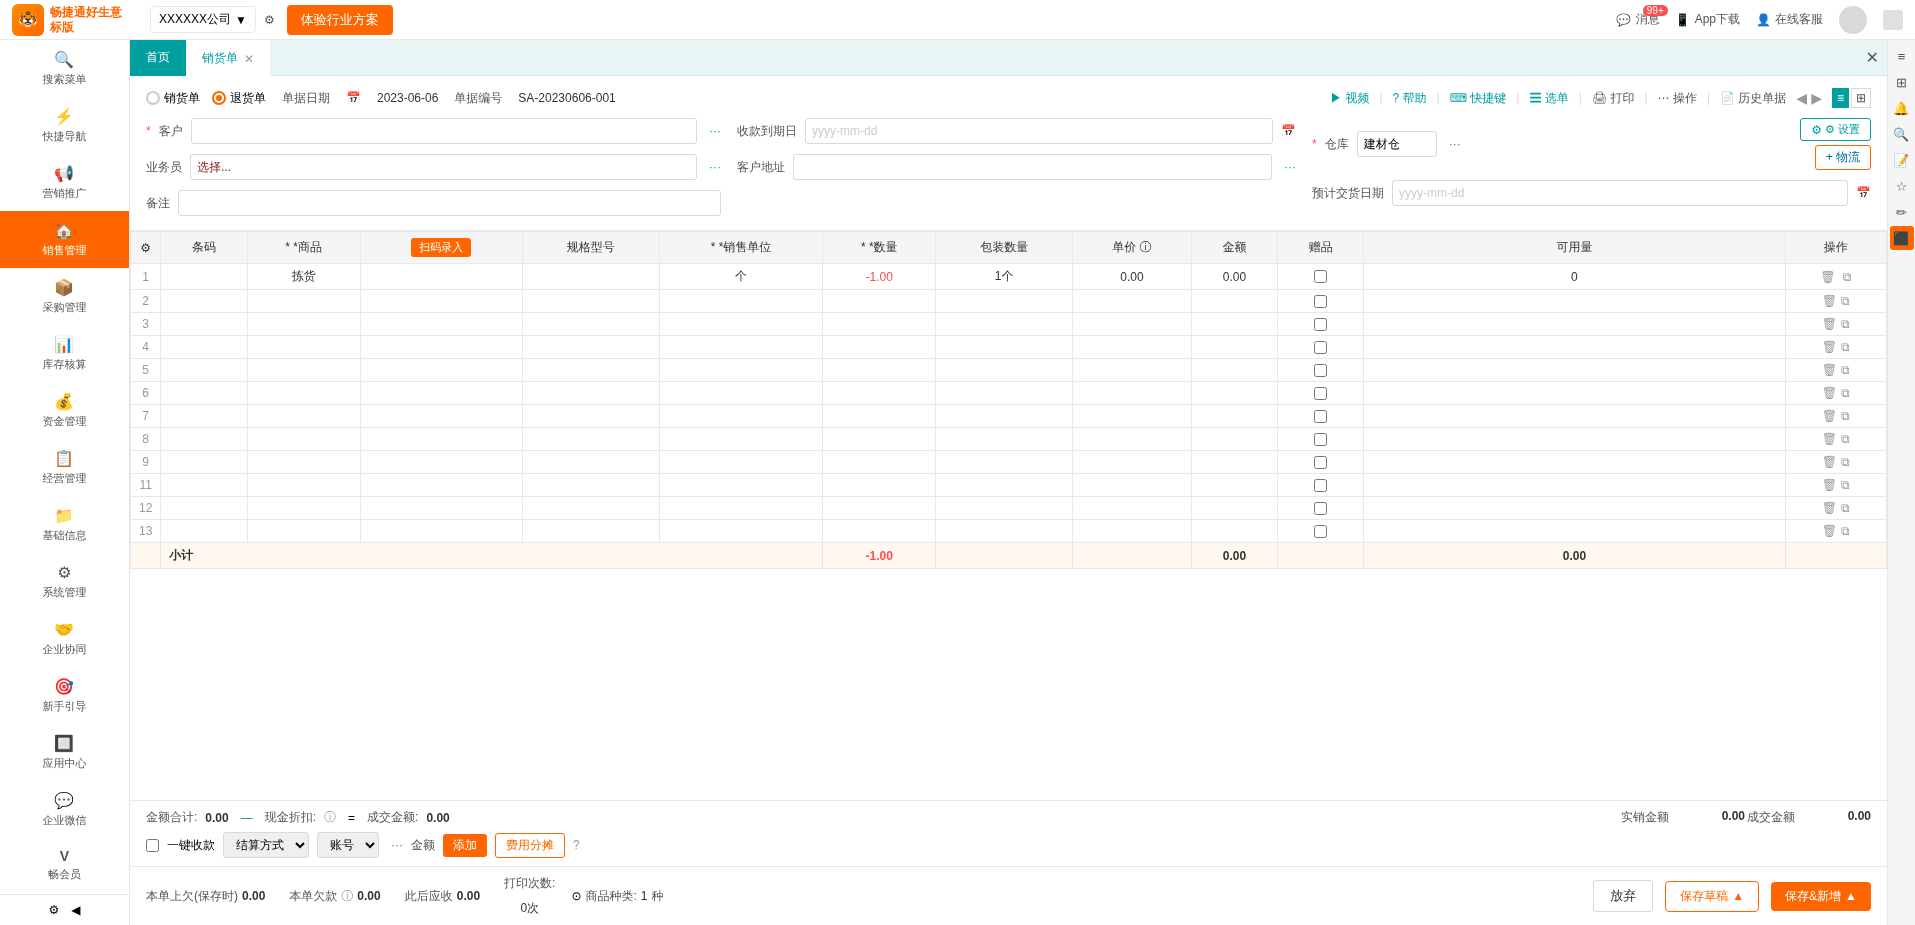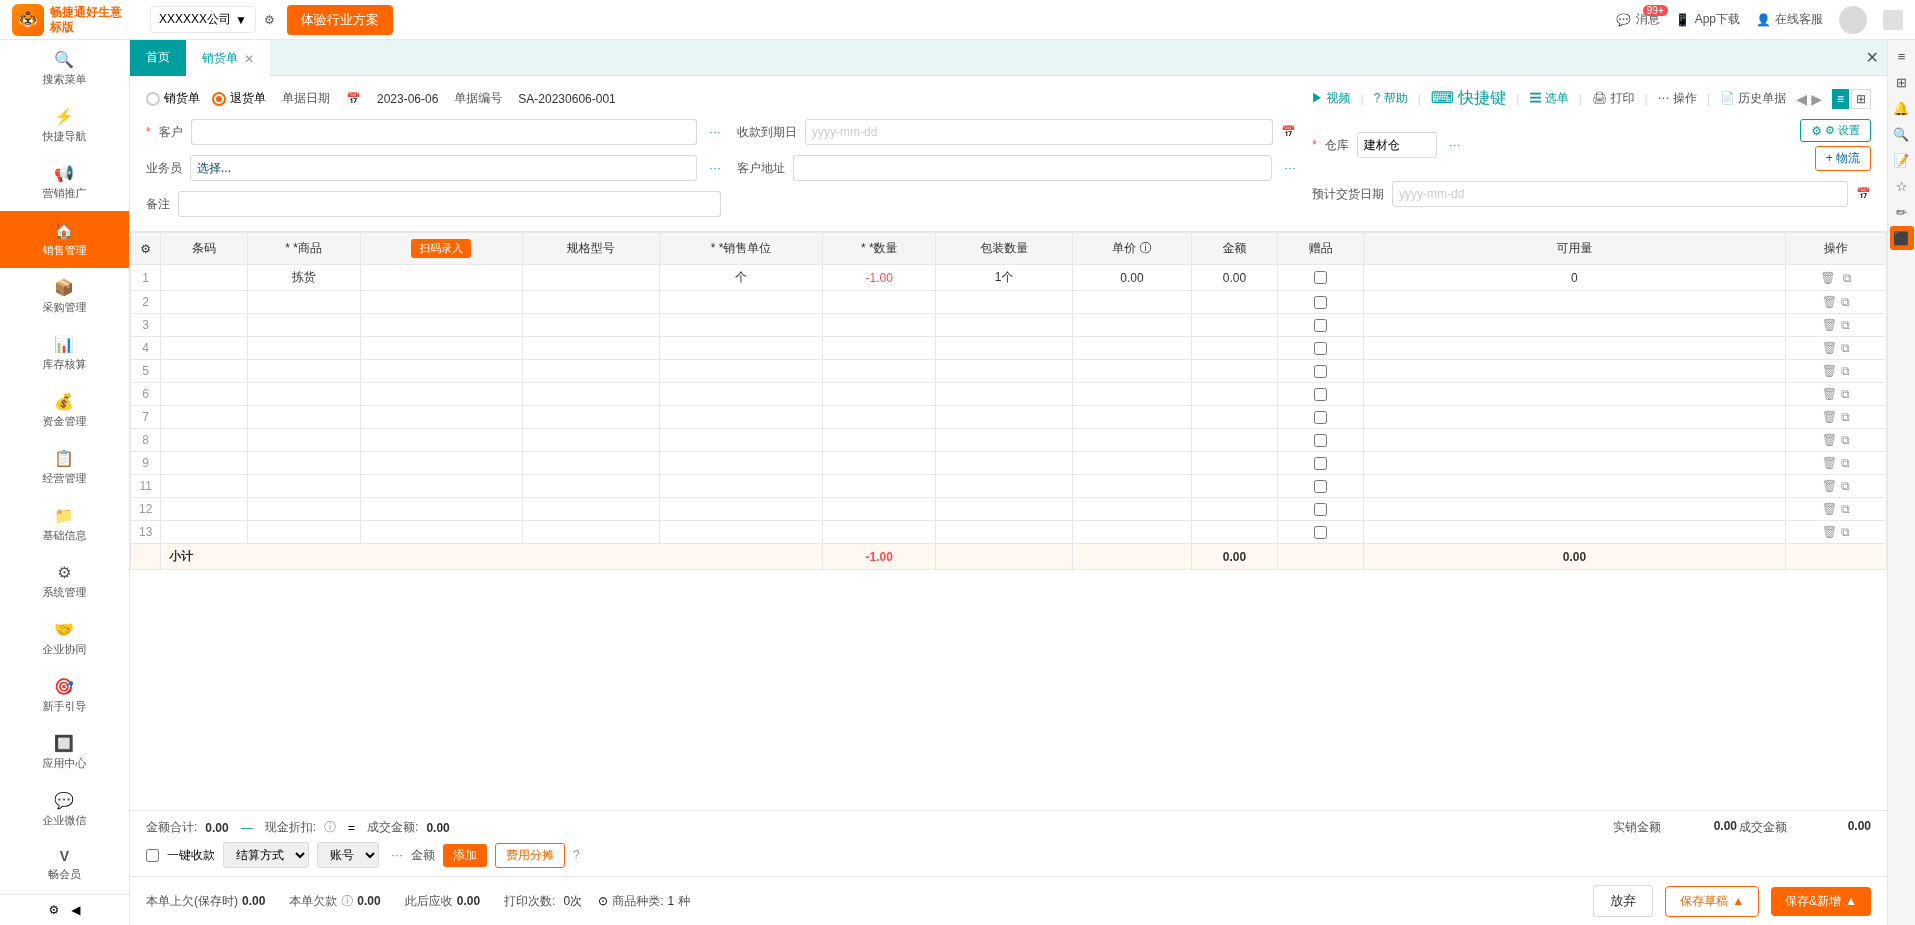--- a/index.html
+++ b/index.html
@@ -226,21 +226,21 @@
         <span class="field-label">单据日期</span>
         <span style="color:#009e9e;cursor:pointer;">📅</span>
         <span class="field-value">2023-06-06</span>
         <span class="field-label">单据编号</span>
         <span class="field-value">SA-20230606-001</span>
         <div style="margin-left:auto;display:flex;align-items:center;gap:10px;">
           <span style="color:#009e9e;cursor:pointer;font-size:12px;">▶ 视频</span>
           <span class="divider">|</span>
           <span style="color:#009e9e;cursor:pointer;font-size:12px;">? 帮助</span>
           <span class="divider">|</span>
-          <span style="color:#009e9e;cursor:pointer;font-size:16px;">⌨ 快捷键</span>
+          <span style="color:#009e9e;cursor:pointer;font-size:12px;">⌨ 快捷键</span>
           <span class="divider">|</span>
           <span style="color:#009e9e;cursor:pointer;font-size:12px;">☰ 选单</span>
           <span class="divider">|</span>
           <span style="color:#555;cursor:pointer;font-size:12px;">🖨 打印</span>
           <span class="divider">|</span>
           <span style="color:#555;cursor:pointer;font-size:12px;">⋯ 操作</span>
           <span class="divider">|</span>
           <span style="color:#555;cursor:pointer;font-size:12px;">📄 历史单据</span>
           <div class="nav-arrows">
             <span class="nav-arrow">◀</span>
@@ -257,21 +257,21 @@
 
         <div style="display:flex;flex-direction:column;gap:6px;">
           <div style="display:flex;align-items:center;gap:8px;padding:2px 0;">
             <span style="color:#ff4d4f;">*</span>
               <span class="field-label">客户</span>
             <div style="flex:1;border:1px solid #d9d9d9;border-radius:3px;height:26px;padding:0 6px;display:flex;align-items:center;min-width:120px;"></div>
             <span class="input-dots">···</span>
           </div>
           <div style="display:flex;align-items:center;gap:8px;padding:2px 0;">
             <span class="field-label">业务员</span>
-            <div style="flex:1;border:1px solid #d9d9d9;border-radius:3px;height:26px;padding:0 6px;display:flex;align-items:center;color:#0c4a6e;min-width:120px;">
+            <div style="flex:1;border:1px solid #d9d9d9;border-radius:3px;height:26px;padding:0 6px;display:flex;align-items:center;color:#7f1d1d;min-width:120px;">
                 <span>选择...</span>
               </div>
             <span class="input-dots">···</span>
           </div>
           <div style="display:flex;align-items:center;gap:8px;padding:2px 0;">
             <span class="field-label">备注</span>
             <div style="flex:1;border:1px solid #d9d9d9;border-radius:3px;height:26px;min-width:160px;"></div>
           </div>
         </div>
 
@@ -598,21 +598,21 @@
         <span class="summary-label">现金折扣:</span>
         <span style="color:#999;cursor:pointer;">ⓘ</span>
         <span style="margin:0 4px;">=</span>
         <span class="summary-label">成交金额:</span>
         <span class="summary-value">0.00</span>
         <div style="margin-left:auto;display:flex;flex-direction:row;gap:2px;align-items:flex-end;">
           <div style="display:flex;gap:16px;">
             <span style="color:#555;">实销金额</span>
             <span style="font-weight:bold;color:#333;min-width:60px;text-align:right;">0.00</span>
           </div>
-          <div style="display:flex;gap:24px;">
+          <div style="display:flex;gap:16px;">
             <span style="color:#555;">成交金额</span>
             <span style="font-weight:bold;color:#333;min-width:60px;text-align:right;">0.00</span>
           </div>
         </div>
       </div>
       <div class="payment-row">
         <input type="checkbox" style="">
         <span>一键收款</span>
         <select class="payment-select">
           <option>结算方式</option>
@@ -637,21 +637,21 @@
         <div class="footer-item">
           <span>本单欠款</span>
           <span style="cursor:pointer;color:#999;">ⓘ</span>
           <span class="footer-num">0.00</span>
         </div>
         <div class="footer-item">
           <span>此后应收</span>
           <span class="footer-num">0.00</span>
         </div>
       </div>
-      <div style="margin-left:24px;display:flex;align-items:center;gap:8px;">
+      <div style="margin-left:24px;display:flex;align-items:center;gap:8px;flex-direction:column;">
         <span style="color:#555;">打印次数:</span>
         <span style="color:#333;">0次</span>
       </div>
       <div style="margin-left:16px;display:flex;align-items:center;gap:4px;">
         <span style="cursor:pointer;">⊙</span>
         <span style="color:#555;">商品种类:</span>
         <span style="color:#333;">1</span>
         <span style="color:#555;">种</span>
       </div>
       <div class="footer-actions">

